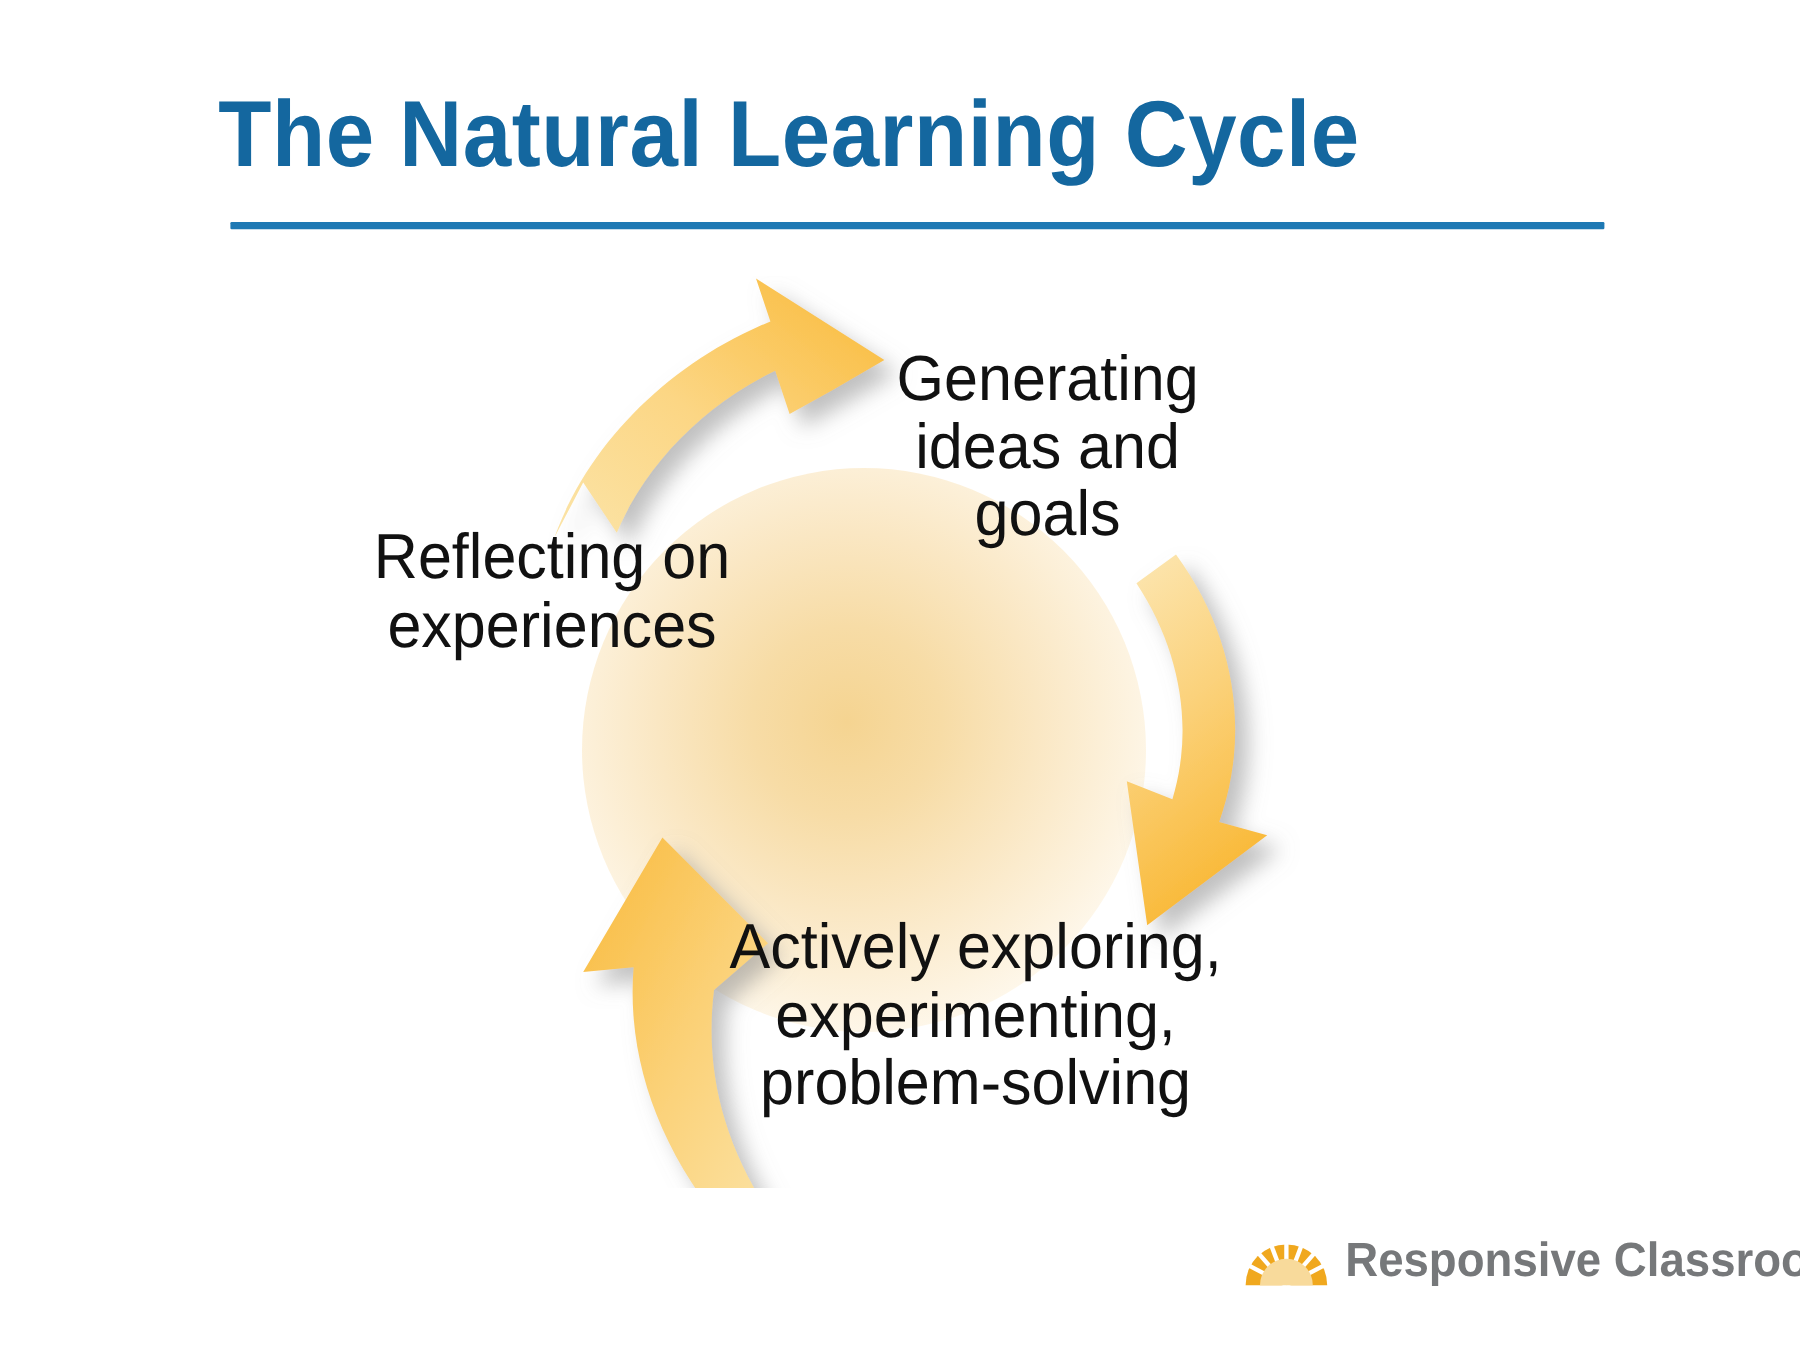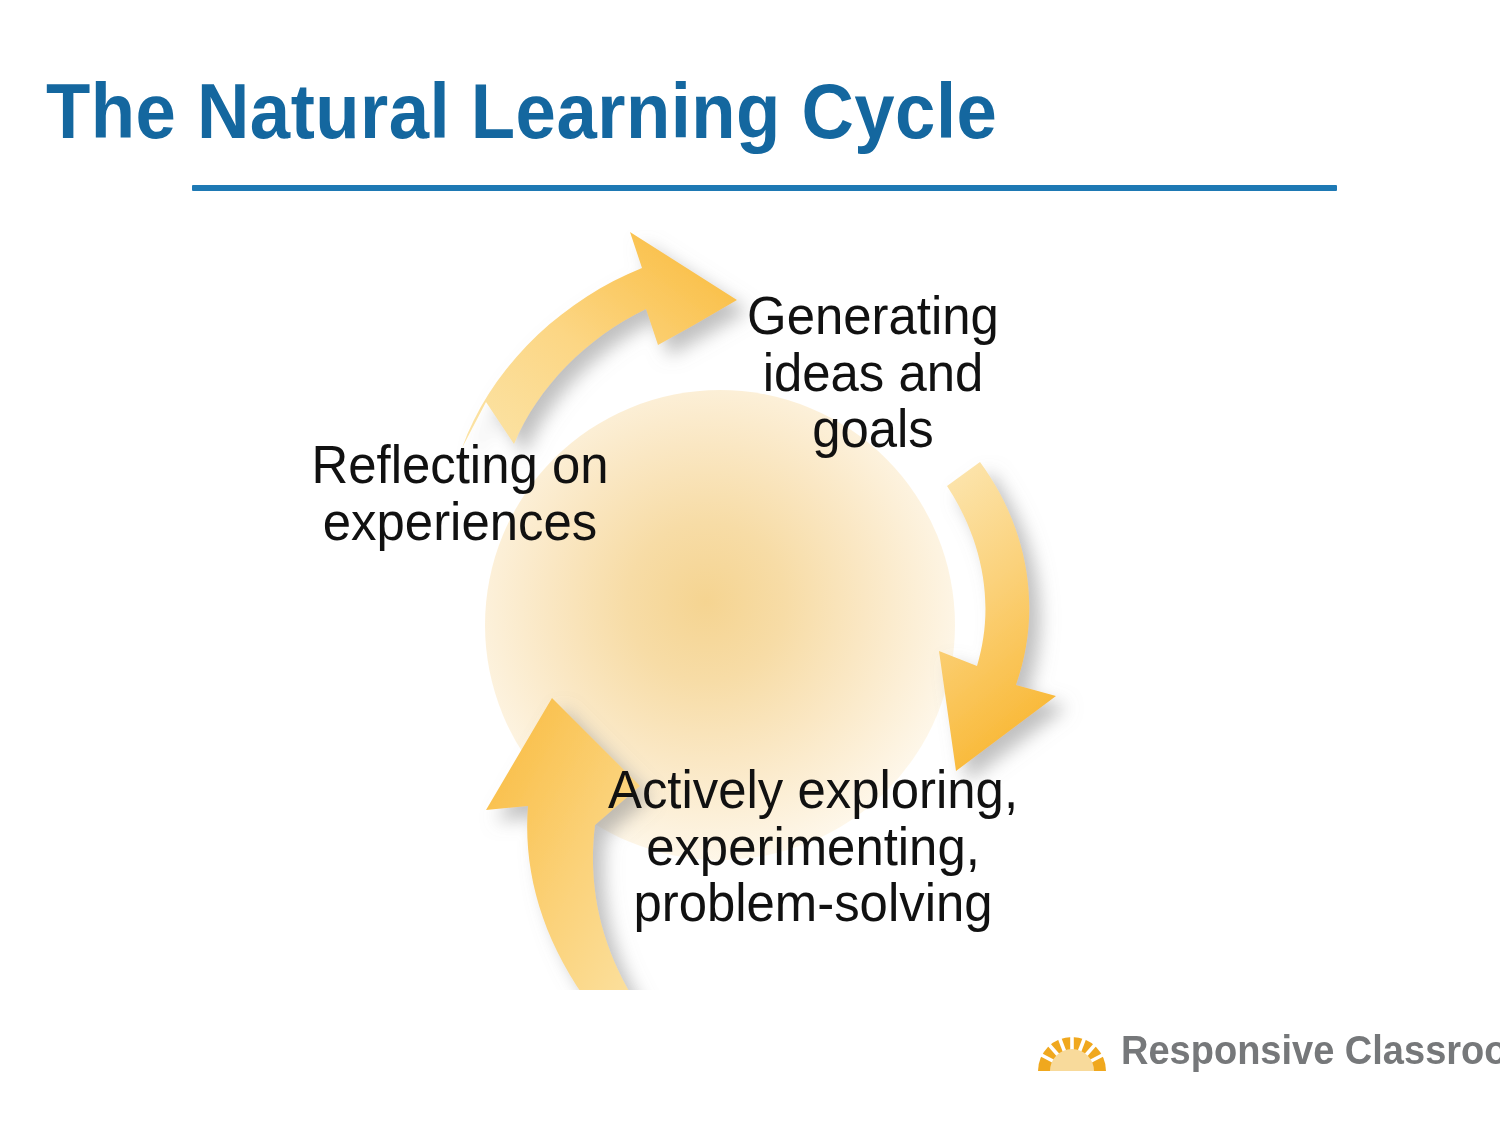--- a/index.html
+++ b/index.html
@@ -18,21 +18,21 @@
     background: #ffffff;
     overflow: hidden;
   }
 
   
   #title-block {
     position: absolute;
     left: 0;
     top: 72px;
     width: 1315px;
-    text-align: left;
+    text-align: center;
   }
   #slide-title {
     font-family: "Liberation Sans Narrow", "Liberation Sans", sans-serif;
     font-size: 78px;
     font-weight: bold;
     color: #14679F;
     letter-spacing: 0.5px;
     line-height: 1.0;
     transform: scaleX(0.93);
     transform-origin: center center;

